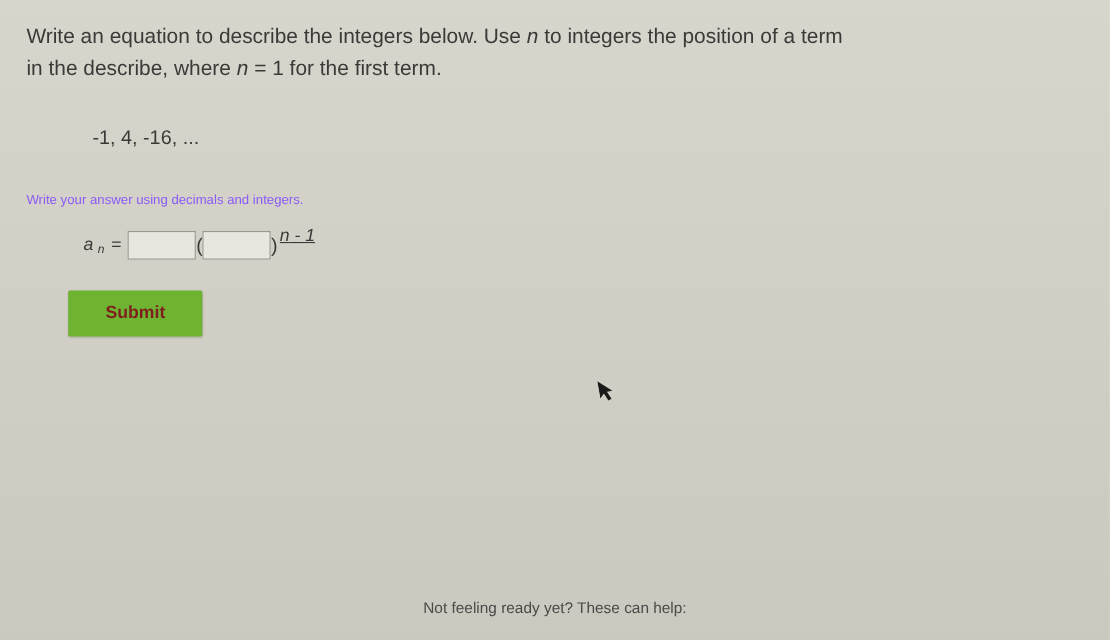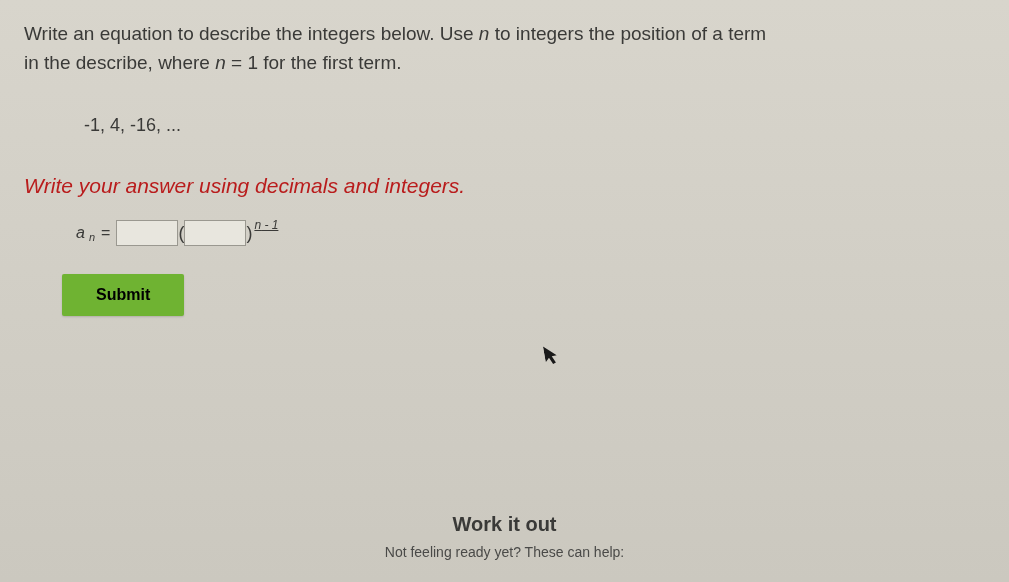--- a/index.html
+++ b/index.html
@@ -26,23 +26,22 @@
     .question-text .var-n {
       font-style: italic;
     }
     .sequence {
       font-size: 18px;
       color: #3a3a38;
       margin-left: 60px;
       margin-bottom: 38px;
     }
     .instruction {
-      font-size: 21px;
-      font-style: italic;
-      color: #b91c1c;
+      font-size: 12px;
+      color: #8b5cf6;
       margin-bottom: 22px;
     }
     .answer-line {
       margin-left: 52px;
       margin-bottom: 28px;
       display: flex;
       align-items: center;
       font-size: 16px;
     }
     .answer-line .a-sub {
@@ -65,30 +64,30 @@
       background: #e8e6de;
       font-size: 14px;
       padding: 2px 4px;
       outline: none;
     }
     .paren {
       font-size: 18px;
       margin: 0 0px;
     }
     .exp {
-      font-size: 12px;
+      font-size: 16px;
       font-style: italic;
       position: relative;
       top: -8px;
       margin-left: 2px;
       text-decoration: underline;
     }
     .submit-btn {
       background: #6fb332;
-      color: #000000;
+      color: #7f1d1d;
       border: none;
       padding: 12px 34px;
       font-size: 16px;
       font-weight: 600;
       cursor: pointer;
       border-radius: 2px;
       margin-left: 38px;
       box-shadow: 0 1px 2px rgba(0,0,0,0.15);
     }
     .cursor-icon {
@@ -145,18 +144,17 @@
 
 <button class="submit-btn">Submit</button>
 
 <div class="cursor-icon">
   <svg width="16" height="20" viewBox="0 0 16 20">
     <path d="M0 0 L0 16 L4 12 L7 19 L10 18 L7 11 L12 11 Z" fill="#1a1a1a"></path>
   </svg>
 </div>
 
 <div class="footer">
-  <div class="work-it-out">Work it out</div>
   <div class="help-text">Not feeling ready yet? These can help:</div>
 </div>
 
 
 
 
 </body></html>

